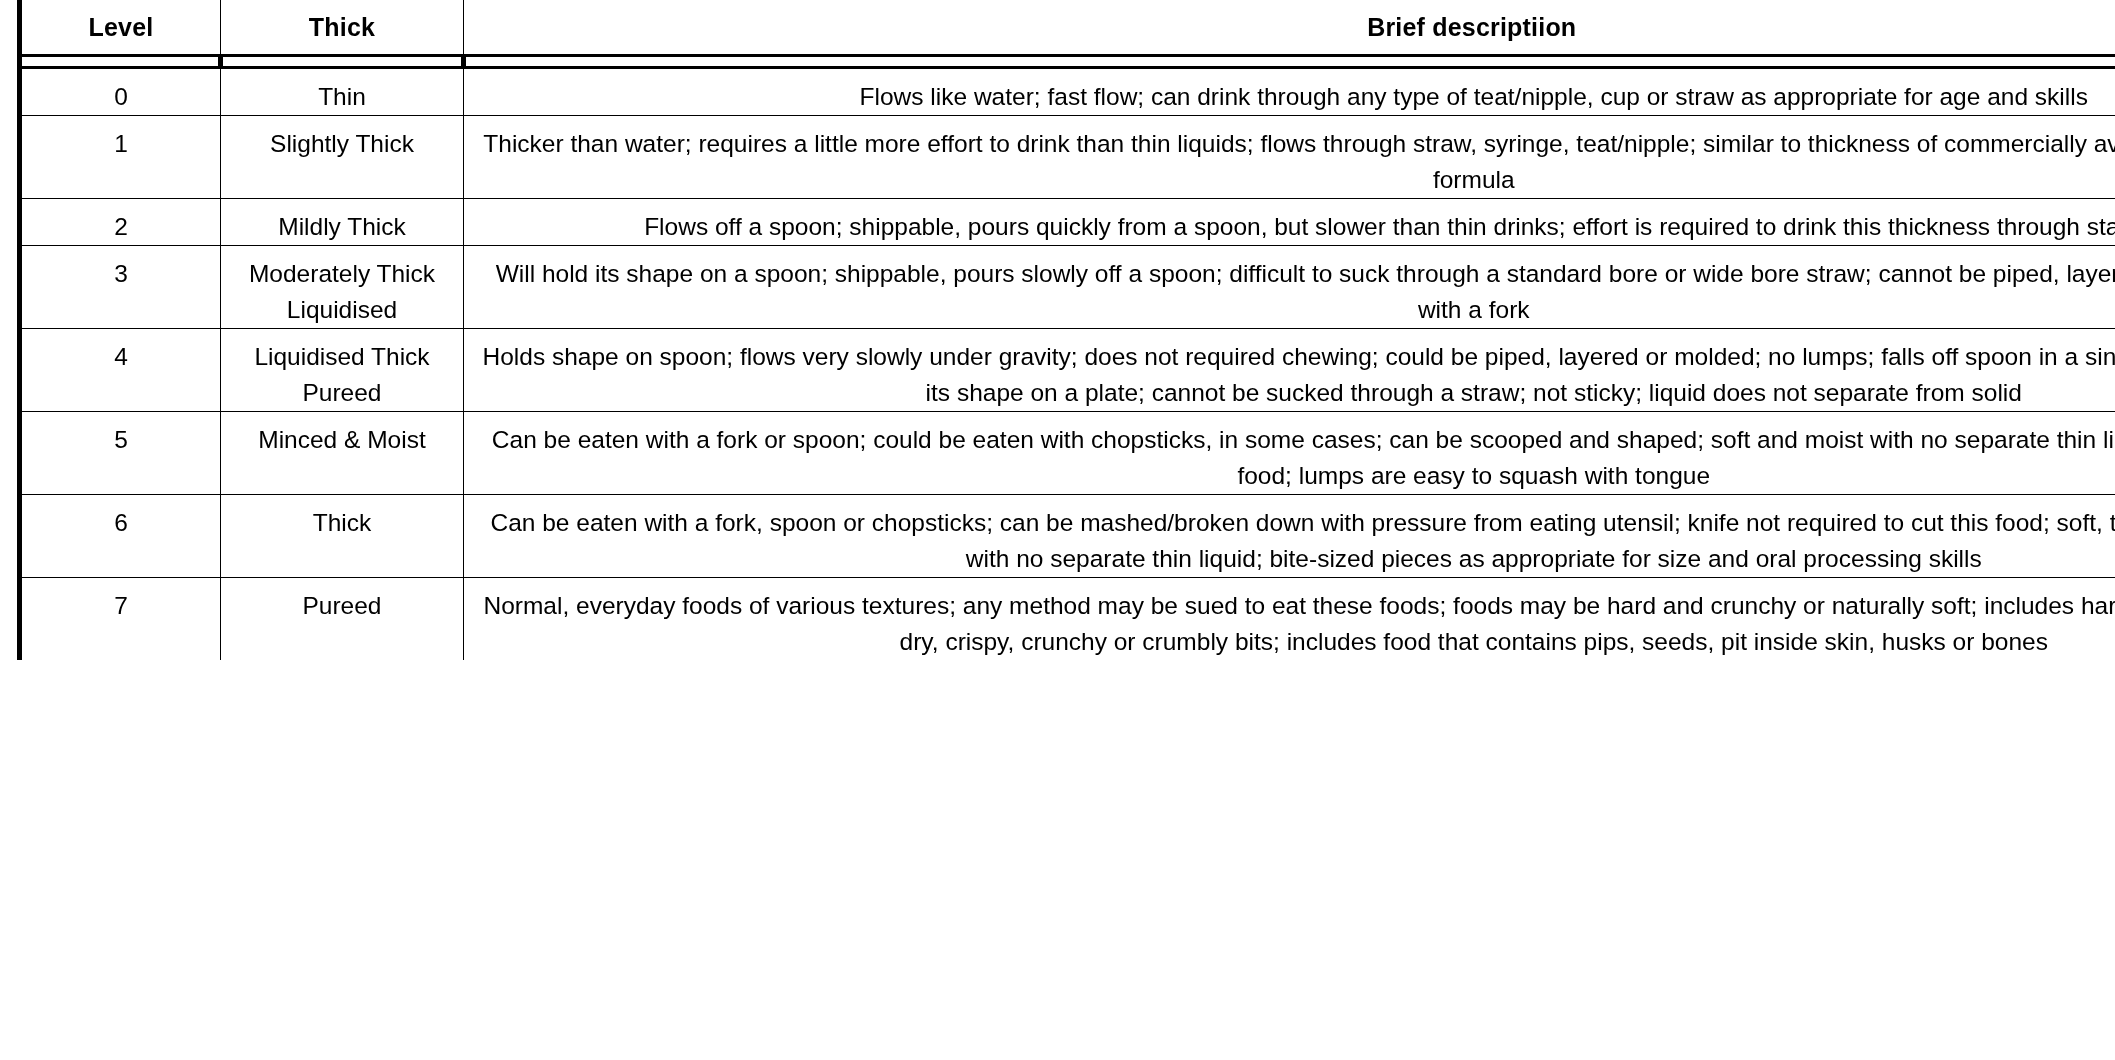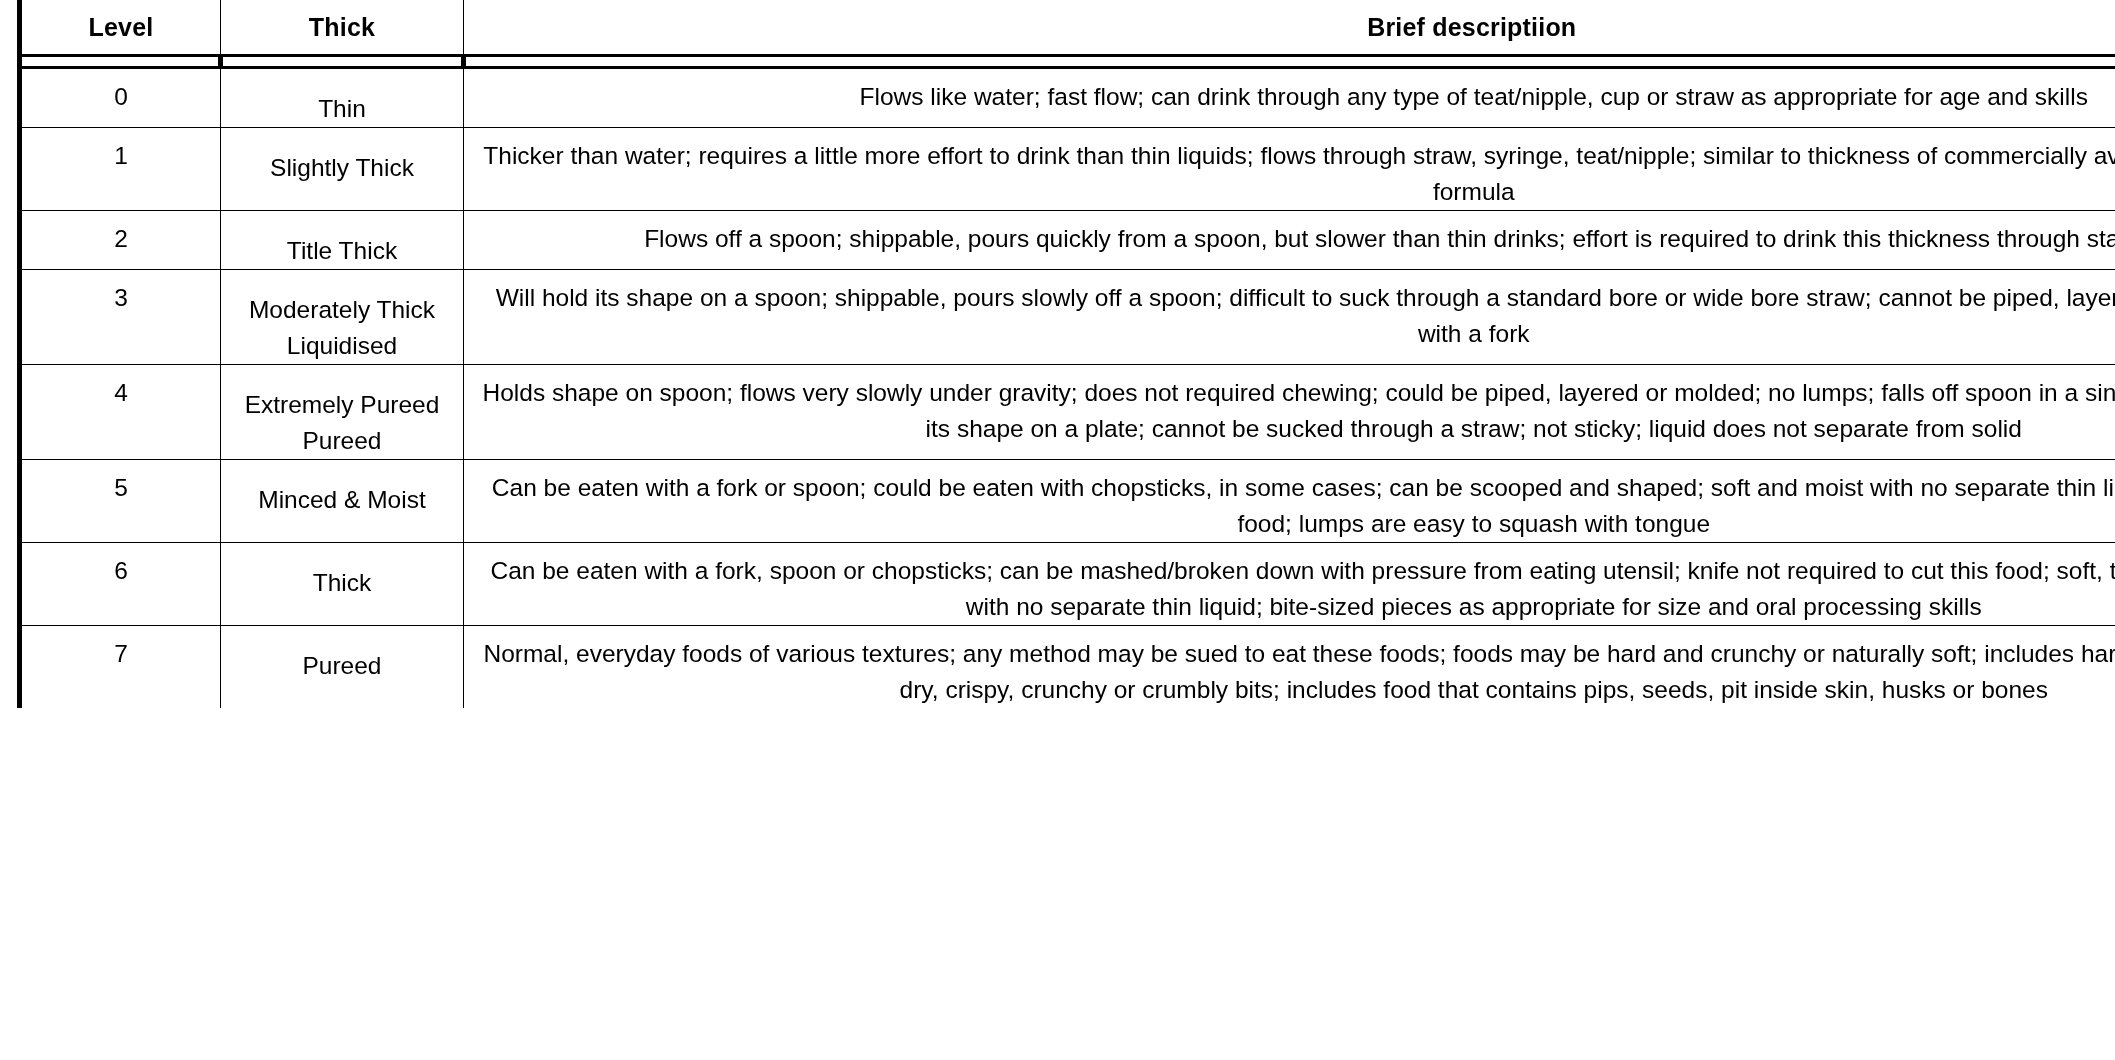--- a/index.html
+++ b/index.html
@@ -86,21 +86,21 @@
   }
   tbody tr.data-row td.cell-desc {
     padding-top: 10px;
     padding-left: 18px;
     padding-right: 14px;
   }
   tbody tr.data-row:last-child td {
     border-bottom: none;
   }
 
-  .title-line { display: block; margin-top: 12px; }
+  .title-line { display: block; }
   .title-line + .title-line { margin-top: 0; }
 </style>
 </head>
 <body>
 
 <div id="sheet">
 
   <table class="iddsi">
     <colgroup>
       <col class="c-level">
@@ -135,38 +135,38 @@
         <td class="cell-level">1</td>
         <td class="cell-title">
           <span class="title-line">Slightly Thick</span>
         </td>
         <td class="cell-desc">Thicker than water; requires a little more effort to drink than thin liquids; flows through straw, syringe, teat/nipple; similar to thickness of commercially available “anti-regurgitation” infant formula</td>
       </tr>
 
       <tr class="data-row">
         <td class="cell-level">2</td>
         <td class="cell-title">
-          <span class="title-line">Title Thick</span>
+          <span class="title-line">Mildly Thick</span>
         </td>
         <td class="cell-desc">Flows off a spoon; shippable, pours quickly from a spoon, but slower than thin drinks; effort is required to drink this thickness through standard bore straw</td>
       </tr>
 
       <tr class="data-row">
         <td class="cell-level">3</td>
         <td class="cell-title">
           <span class="title-line">Moderately Thick</span>
           <span class="title-line">Liquidised</span>
         </td>
         <td class="cell-desc">Will hold its shape on a spoon; shippable, pours slowly off a spoon; difficult to suck through a standard bore or wide bore straw; cannot be piped, layered or molded; cannot be eaten with a fork</td>
       </tr>
 
       <tr class="data-row">
         <td class="cell-level">4</td>
         <td class="cell-title">
-          <span class="title-line">Extremely Pureed</span>
+          <span class="title-line">Liquidised Thick</span>
           <span class="title-line">Pureed</span>
         </td>
         <td class="cell-desc">Holds shape on spoon; flows very slowly under gravity; does not required chewing; could be piped, layered or molded; no lumps; falls off spoon in a single spoonful when tilted to holds its shape on a plate; cannot be sucked through a straw; not sticky; liquid does not separate from solid</td>
       </tr>
 
       <tr class="data-row">
         <td class="cell-level">5</td>
         <td class="cell-title">
           <span class="title-line">Minced &amp; Moist</span>
         </td>

